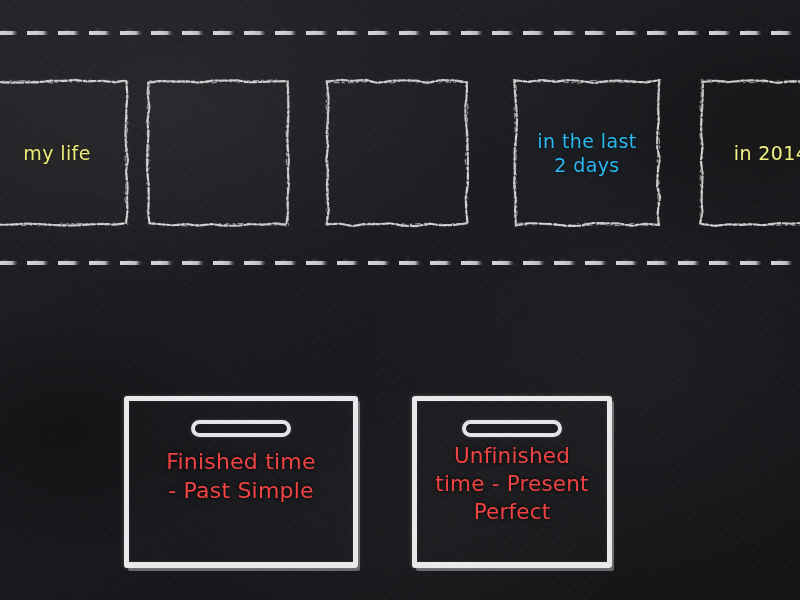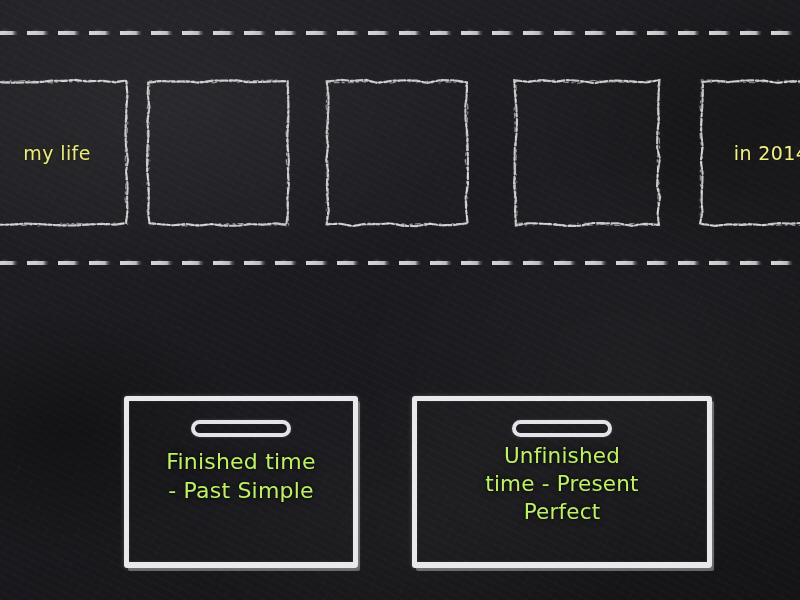--- a/index.html
+++ b/index.html
@@ -140,21 +140,21 @@
   }
 
   .bin {
     position: absolute;
     top: 0;
     height: 172px;
     cursor: pointer;
     background: rgba(255,255,255,0.012);
   }
   #bin-0 { left: 124px; width: 234px; }
-  #bin-1 { left: 412px; width: 300px; }
+  #bin-1 { left: 412px; width: 200px; }
 
   .bin .bin-frame {
     position: absolute;
     inset: 0;
     border: 5px solid #e9e9ec;
     border-bottom-width: 6px;
     border-radius: 3px;
     box-shadow:
       0 0 4px rgba(255,255,255,0.22),
       inset 0 0 3px rgba(255,255,255,0.12),
@@ -176,21 +176,21 @@
     filter: blur(0.3px);
     pointer-events: none;
   }
 
   .bin .bin-label {
     position: absolute;
     left: 10px;
     right: 10px;
     top: 52px;
     text-align: center;
-    color: #bef264;
+    color: #ef4444;
     font-family: "DejaVu Sans", sans-serif;
     font-size: 22px;
     line-height: 1.30;
     letter-spacing: 0.2px;
     white-space: pre-line;
     text-shadow: 0 0 3px rgba(0,0,0,0.80), 0 0 10px rgba(0,0,0,0.40);
   }
   #bin-1 .bin-label { top: 46px; font-size: 21.5px; }
 </style>
 </head>
@@ -242,20 +242,22 @@
   </div>
 
   <div class="word-card" id="wc-3" style="left: 512px; width: 150px;">
     <span class="frame">
         <svg viewBox="0 0 150 150" preserveAspectRatio="none">
           <path d="M 2.2 2.1 L 16.4 3.9 L 29.4 1.9 L 43.5 3.9 L 54.4 2.0 L 66.9 2.7 L 82.3 5.1 L 95.5 2.9 L 105.9 2.5 L 119.6 3.4 L 134.4 4.5 L 147.4 2.1 L 146.7 16.0 L 146.3 30.6 L 146.9 41.8 L 145.3 53.9 L 145.1 69.4 L 147.9 80.5 L 145.6 95.4 L 145.0 108.8 L 148.1 119.0 L 145.6 135.0 L 147.0 146.8 L 132.4 145.7 L 120.2 147.9 L 106.7 145.4 L 95.3 145.2 L 80.4 145.0 L 67.5 147.8 L 54.3 147.9 L 43.5 146.6 L 30.4 145.7 L 16.9 145.2 L 3.9 147.5 L 3.0 133.3 L 3.6 121.9 L 2.0 106.5 L 2.7 95.6 L 2.5 82.3 L 2.8 70.1 L 4.5 56.5 L 5.0 43.7 L 4.4 29.7 L 3.1 16.9 Z" fill="none" stroke="#ececed" stroke-width="2.1" stroke-linecap="round" stroke-dasharray="7 2.5 3 2" opacity="0.82"></path>
           <path d="M 3.8 3.3 L 15.3 3.4 L 30.0 3.8 L 42.2 2.1 L 54.2 4.4 L 67.1 5.1 L 80.1 2.2 L 95.2 4.0 L 107.7 4.1 L 121.9 4.8 L 133.0 3.1 L 146.6 2.1 L 146.1 17.6 L 145.8 29.0 L 145.7 42.2 L 147.1 54.5 L 147.7 69.6 L 145.1 80.2 L 145.6 93.9 L 146.4 106.6 L 145.9 120.3 L 145.8 133.6 L 146.2 147.5 L 133.0 147.3 L 119.6 145.5 L 109.0 147.9 L 94.4 146.2 L 81.1 146.9 L 68.6 148.0 L 54.0 147.2 L 41.2 145.4 L 29.2 145.5 L 16.1 145.0 L 4.1 145.3 L 5.0 135.0 L 4.5 121.0 L 3.4 108.6 L 3.5 94.9 L 4.0 82.9 L 4.5 69.1 L 3.1 55.5 L 2.9 41.6 L 2.1 30.9 L 4.7 17.8 Z" fill="none" stroke="#ececed" stroke-width="1.1" stroke-linecap="round" stroke-dasharray="2 4 5 3" opacity="0.55"></path>
           <path d="M 2.3 4.5 L 17.3 2.9 L 30.6 2.5 L 44.0 3.4 L 54.0 3.6 L 67.2 4.2 L 81.2 2.5 L 94.9 5.0 L 106.4 2.6 L 121.1 3.1 L 134.7 5.0 L 145.8 2.1 L 145.5 15.9 L 145.3 30.5 L 147.7 42.6 L 145.7 55.0 L 147.1 69.8 L 145.6 80.0 L 145.5 95.6 L 147.9 107.6 L 147.0 121.6 L 146.0 132.2 L 145.4 145.0 L 133.6 145.8 L 119.0 146.3 L 108.1 147.3 L 93.5 147.3 L 81.8 145.6 L 69.7 144.9 L 56.9 146.6 L 42.1 147.3 L 28.1 145.4 L 15.3 148.0 L 4.2 146.2 L 3.8 133.5 L 2.1 120.1 L 4.9 107.5 L 4.3 94.2 L 2.3 80.3 L 3.0 68.1 L 4.9 54.5 L 3.9 42.6 L 2.9 28.9 L 3.2 15.5 Z" fill="none" stroke="#ececed" stroke-width="1.1" stroke-linecap="round" stroke-dasharray="1.5 6" opacity="0.38"></path>
         </svg>
       </span>
+    <span class="label" style="color: rgb(43, 184, 240); text-shadow: rgba(0, 0, 0, 0.85) 0px 0px 4px, rgba(43, 184, 240, 0.2) 0px 0px 10px;">in the last
+2 days</span>
   </div>
 
   <div class="word-card" id="wc-4" style="left: 698px; width: 146px;">
     <span class="frame">
         <svg viewBox="0 0 146 150" preserveAspectRatio="none">
           <path d="M 4.9 3.9 L 17.7 2.7 L 30.0 4.2 L 42.5 2.7 L 52.5 2.3 L 65.5 2.8 L 79.3 4.8 L 93.3 3.2 L 103.0 3.2 L 116.5 4.6 L 128.5 3.5 L 143.7 3.1 L 142.4 16.4 L 143.3 30.0 L 141.1 42.8 L 142.3 54.1 L 141.9 67.7 L 143.8 81.0 L 142.6 92.9 L 141.1 107.9 L 143.3 122.0 L 141.0 133.8 L 142.2 145.2 L 131.2 147.5 L 116.6 145.5 L 104.9 144.9 L 92.8 145.5 L 79.9 145.1 L 65.1 147.1 L 54.3 146.4 L 41.4 146.9 L 30.2 146.4 L 16.8 147.9 L 2.1 145.5 L 4.5 134.1 L 3.5 122.0 L 4.3 106.1 L 4.6 95.0 L 2.8 82.7 L 4.7 68.8 L 3.3 56.3 L 3.2 44.1 L 4.3 28.3 L 4.8 15.8 Z" fill="none" stroke="#ececed" stroke-width="2.1" stroke-linecap="round" stroke-dasharray="7 2.5 3 2" opacity="0.82"></path>
           <path d="M 3.4 1.9 L 16.5 2.2 L 27.5 2.9 L 41.2 4.0 L 55.5 4.7 L 65.6 1.9 L 80.4 5.1 L 93.1 4.3 L 104.8 4.8 L 115.7 2.9 L 130.2 2.1 L 142.9 3.1 L 141.9 17.9 L 142.8 28.4 L 143.1 43.2 L 140.9 54.7 L 141.3 67.9 L 141.1 80.7 L 142.5 94.6 L 142.6 108.9 L 141.2 120.0 L 141.2 132.4 L 141.4 146.0 L 128.6 145.9 L 116.0 146.2 L 104.0 147.5 L 91.8 146.6 L 80.6 147.1 L 66.2 147.3 L 53.9 145.7 L 42.3 145.7 L 29.1 146.3 L 16.0 147.7 L 2.2 146.5 L 3.2 132.6 L 4.4 121.1 L 2.5 108.2 L 2.2 94.4 L 4.3 80.1 L 3.2 67.8 L 1.9 55.3 L 4.2 41.9 L 2.0 29.5 L 3.3 16.7 Z" fill="none" stroke="#ececed" stroke-width="1.1" stroke-linecap="round" stroke-dasharray="2 4 5 3" opacity="0.55"></path>
           <path d="M 5.0 3.1 L 15.4 4.9 L 28.1 4.8 L 39.9 2.2 L 55.3 3.9 L 65.8 4.2 L 78.3 2.2 L 92.8 2.2 L 103.4 3.3 L 118.1 4.4 L 128.8 3.9 L 142.1 3.1 L 141.3 16.3 L 142.3 29.9 L 141.9 43.6 L 142.8 55.2 L 143.9 68.2 L 141.5 80.5 L 142.4 93.1 L 144.0 106.7 L 142.2 121.3 L 141.3 134.1 L 143.8 146.7 L 129.2 147.6 L 118.5 147.0 L 103.1 146.9 L 90.9 147.6 L 78.1 145.8 L 67.4 147.4 L 53.6 145.0 L 40.1 147.7 L 28.0 146.1 L 15.2 147.4 L 2.4 147.5 L 2.0 134.3 L 2.1 120.3 L 4.0 107.2 L 3.1 93.7 L 2.6 80.7 L 4.9 70.0 L 3.7 54.4 L 2.1 43.0 L 2.9 30.7 L 5.0 17.5 Z" fill="none" stroke="#ececed" stroke-width="1.1" stroke-linecap="round" stroke-dasharray="1.5 6" opacity="0.38"></path>
         </svg>
       </span>

